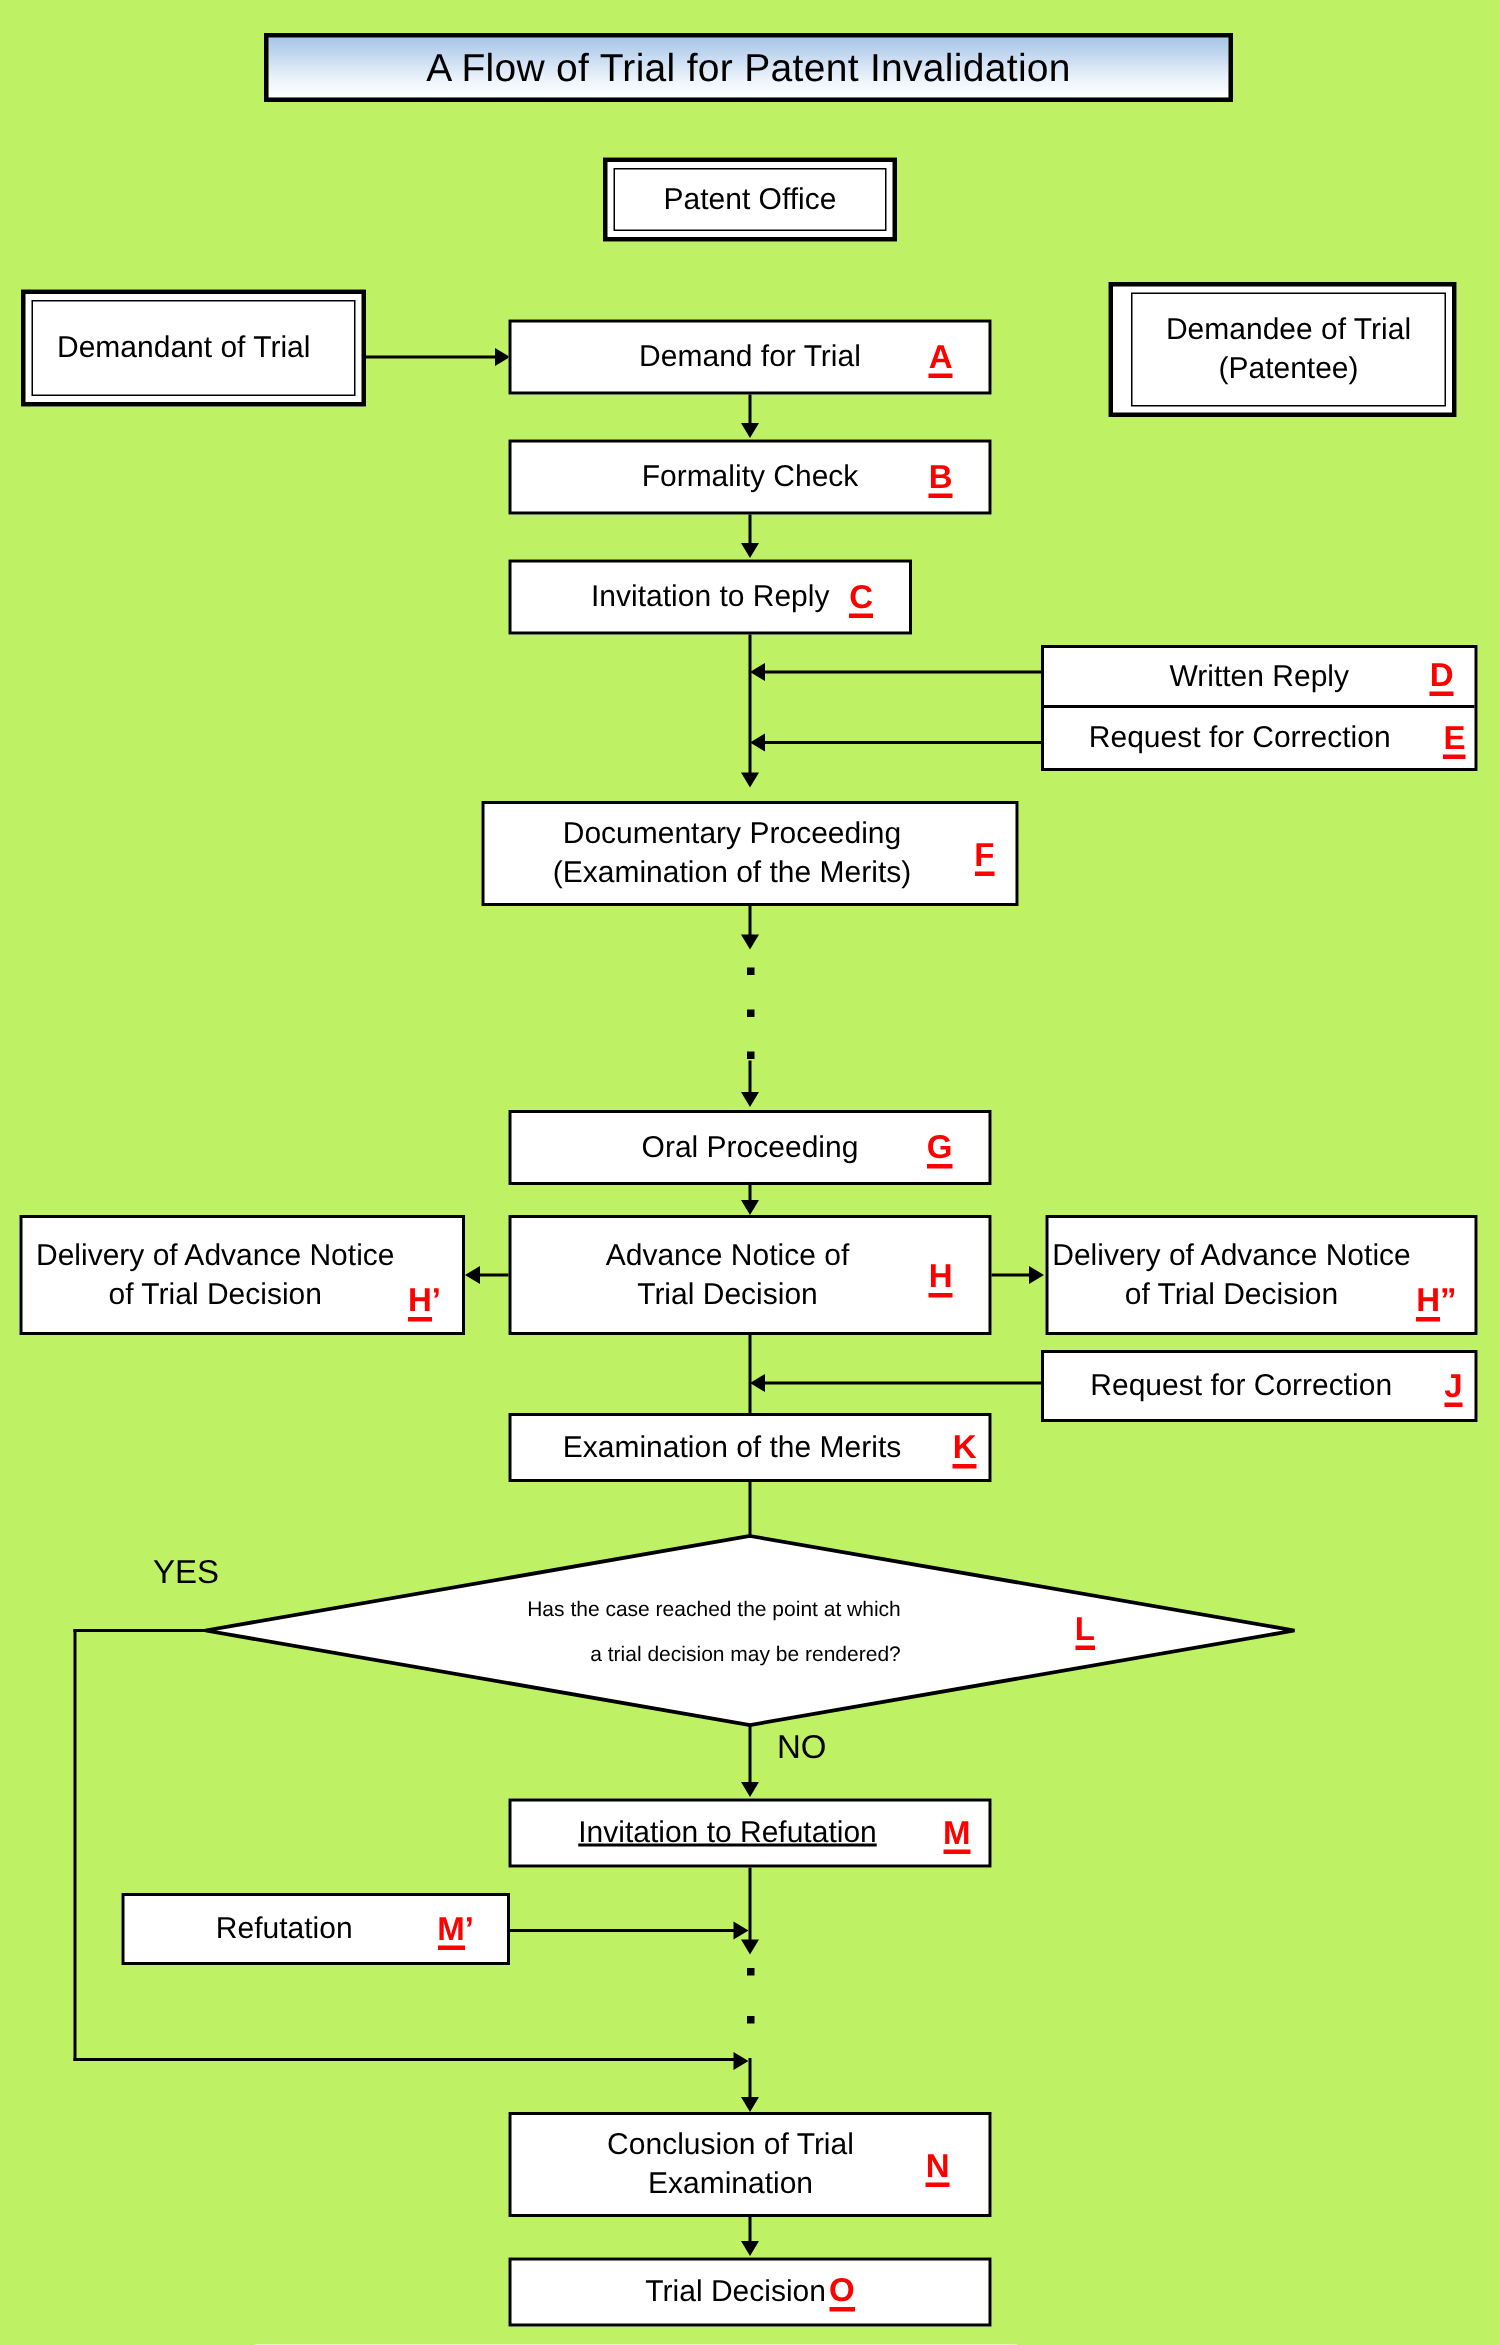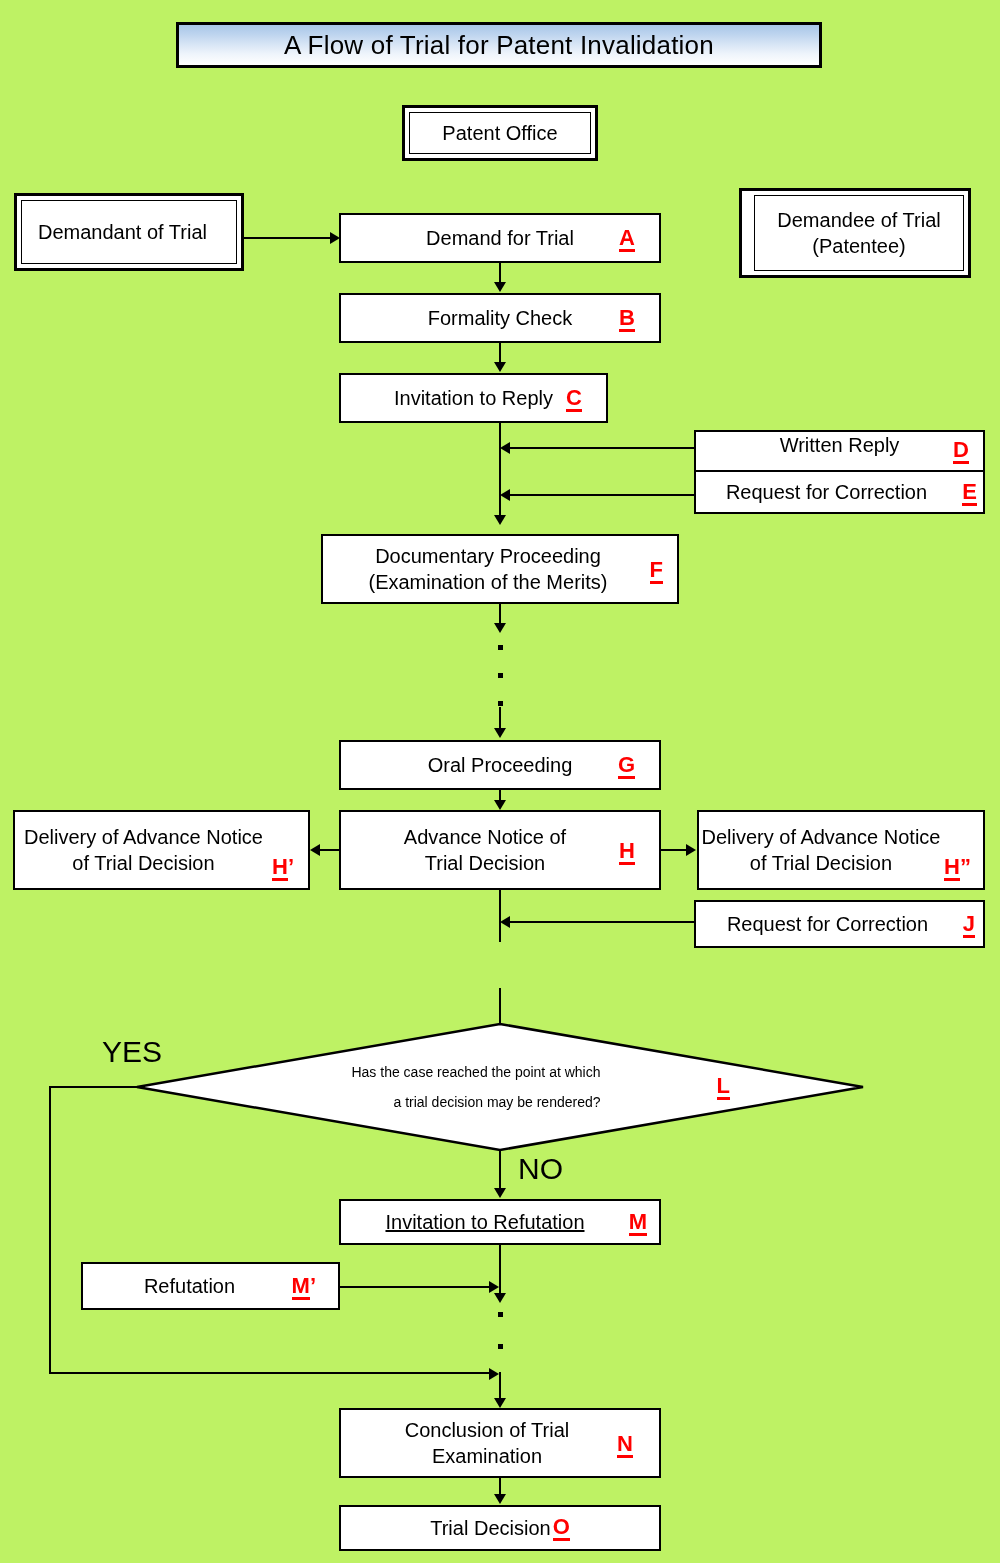--- a/index.html
+++ b/index.html
@@ -126,21 +126,21 @@
     position:absolute;
     left:0; top:0; width:100%; height:100%;
     display:flex; flex-direction:column;
     align-items:center; justify-content:center;
     font-size:14px; line-height:30px; text-align:right;
     white-space:pre-line;
     pointer-events:none;
   }
   .plainlabel{
     position:absolute;
-    font-size:30px;
+    font-size:22px;
   }
 </style>
 </head>
 <body>
 
 <div id="canvas">
 
   <div class="title-banner">
     <span>A Flow of Trial for Patent Invalidation</span>
   </div>
@@ -197,21 +197,21 @@
       <span class="tag-wrap" style="right:24px;top:11px;">
         <span class="tag">C</span>
       </span>
     </div>
   </div>
 
   <div class="vline" style="left:499px;top:423px;height:95px;"></div>
   <div class="arrow-down" style="left:494px;top:515px;"></div>
 
   <div class="box" style="left:694px;top:430px;width:291px;height:84px;flex-direction:column;padding:0;">
-    <div style="width:100%;height:50%;display:flex;align-items:flex-start;justify-content:center;position:relative;border-bottom:2px solid #000;box-sizing:border-box;">
+    <div style="width:100%;height:50%;display:flex;align-items:center;justify-content:center;position:relative;border-bottom:2px solid #000;box-sizing:border-box;">
       <span class="txt">Written Reply</span>
       <span class="tag-wrap" style="right:14px;top:6px;">
         <span class="tag">D</span>
       </span>
     </div>
     <div style="width:100%;height:50%;display:flex;align-items:center;justify-content:center;position:relative;box-sizing:border-box;">
       <span class="txt" style="padding-right:26px;">Request for Correction</span>
       <span class="tag-wrap" style="right:6px;top:8px;">
         <span class="tag">E</span>
       </span>
@@ -297,20 +297,28 @@
     <div class="body">
       <span class="txt" style="padding-right:24px;">Request for Correction</span>
       <span class="tag-wrap" style="right:8px;top:10px;">
         <span class="tag">J</span>
       </span>
     </div>
   </div>
   <div class="hline" style="left:510px;top:921px;width:184px;"></div>
   <div class="arrow-left" style="left:500px;top:916px;"></div>
 
+  <div class="box rowbox" style="left:339px;top:942px;width:322px;height:46px;">
+    <div class="body">
+      <span class="txt" style="padding-right:24px;">Examination of the Merits</span>
+      <span class="tag-wrap" style="right:8px;top:9px;">
+        <span class="tag">K</span>
+      </span>
+    </div>
+  </div>
 
   <div class="vline" style="left:499px;top:988px;height:40px;"></div>
 
   <div class="diamond" style="left:135px;top:1022px;width:730px;height:130px;">
     <svg width="730" height="130" viewBox="0 0 730 130">
       <polygon points="365,2 728,65 365,128 2,65" fill="#ffffff" stroke="#000000" stroke-width="2.5"></polygon>
     </svg>
     <div class="dtext">
       <span style="padding-right:48px;">Has the case reached the point at which
 a trial decision may be rendered?</span>

